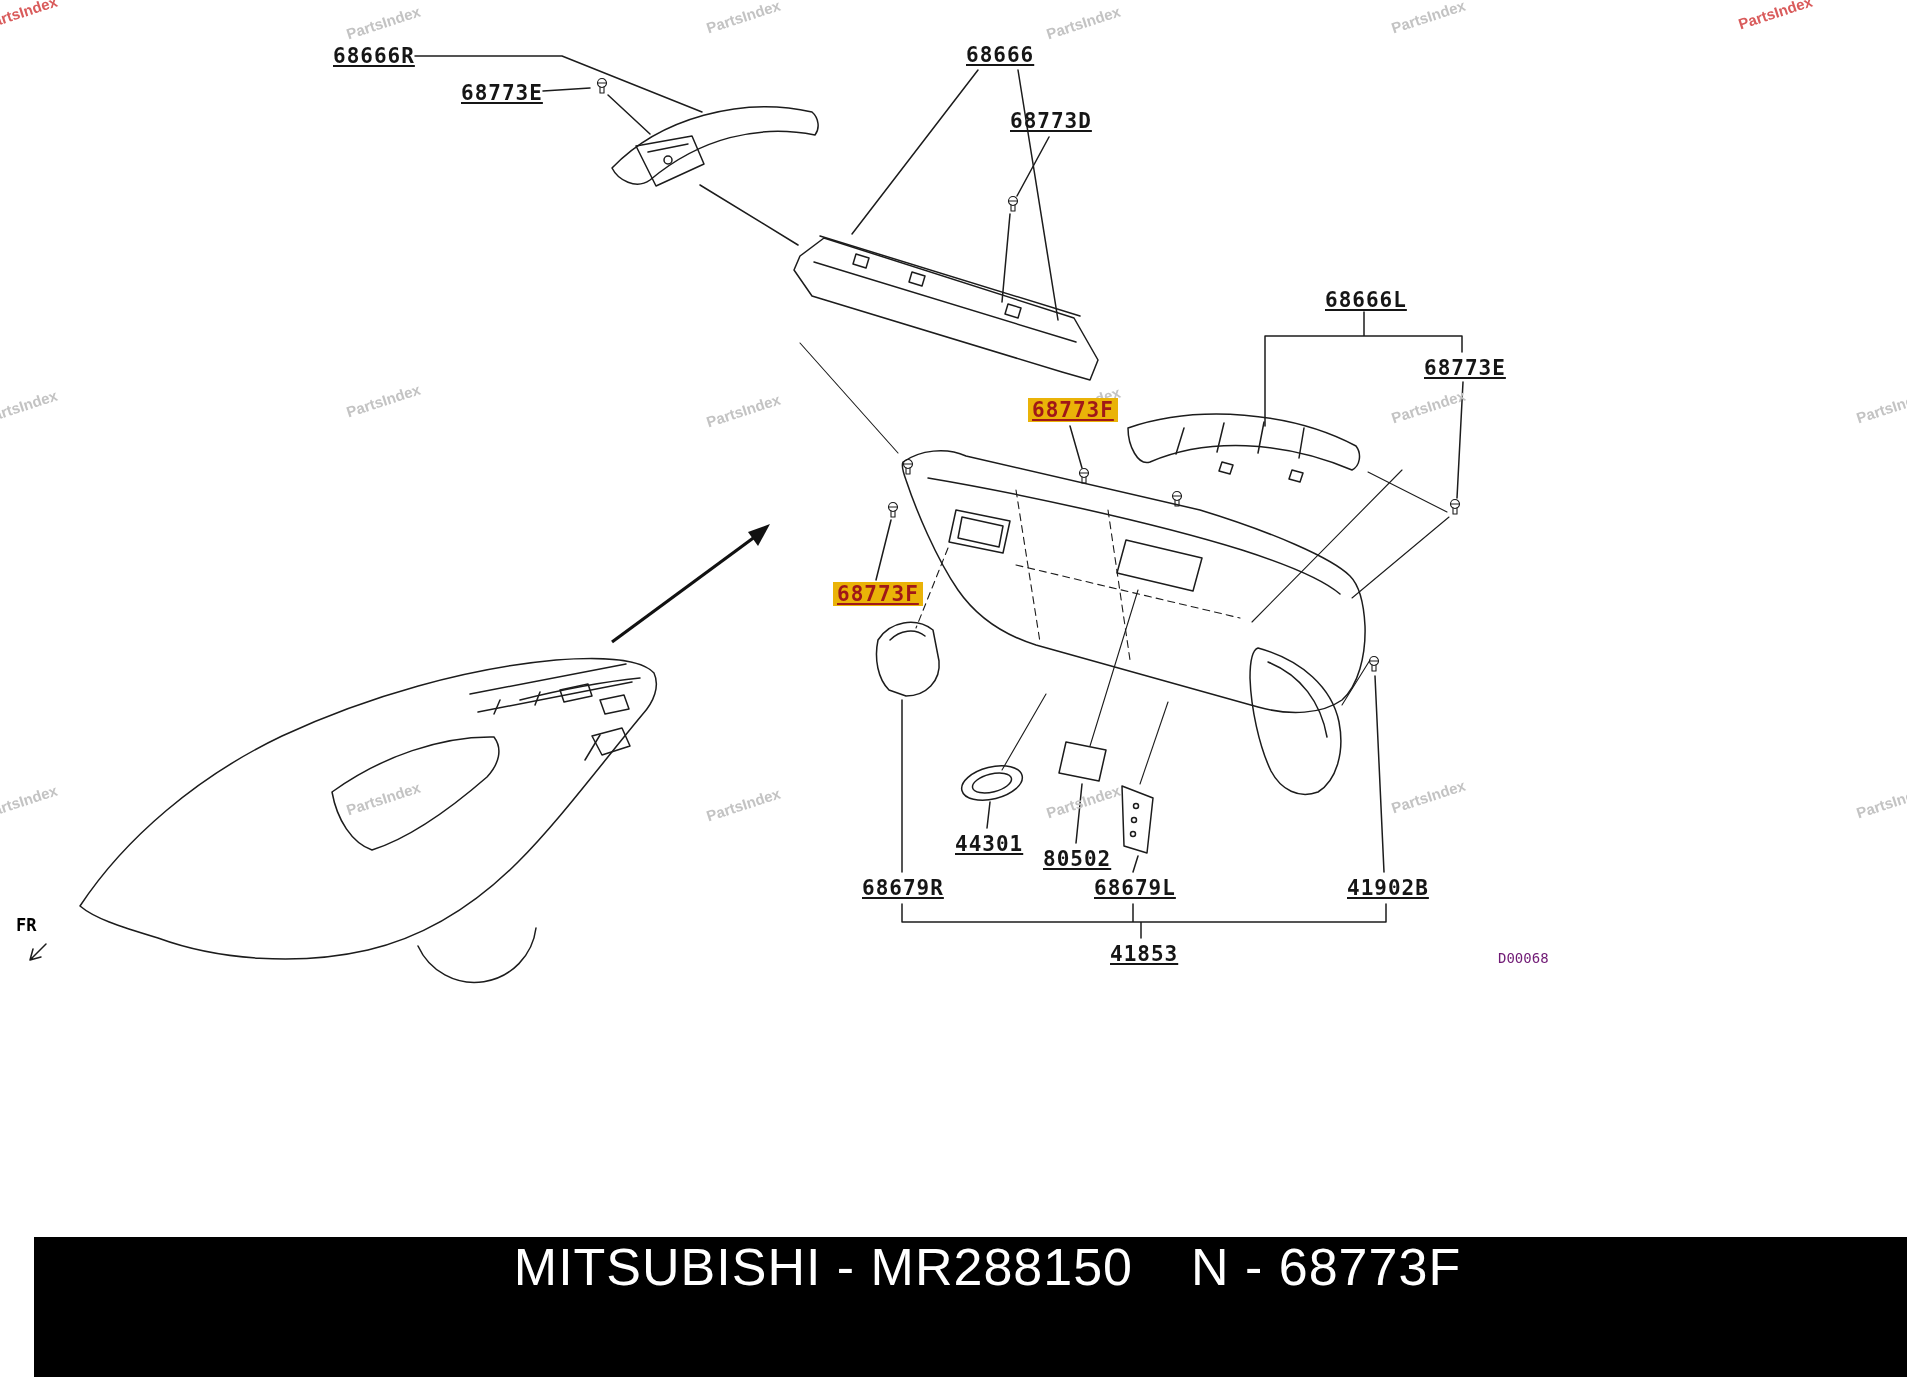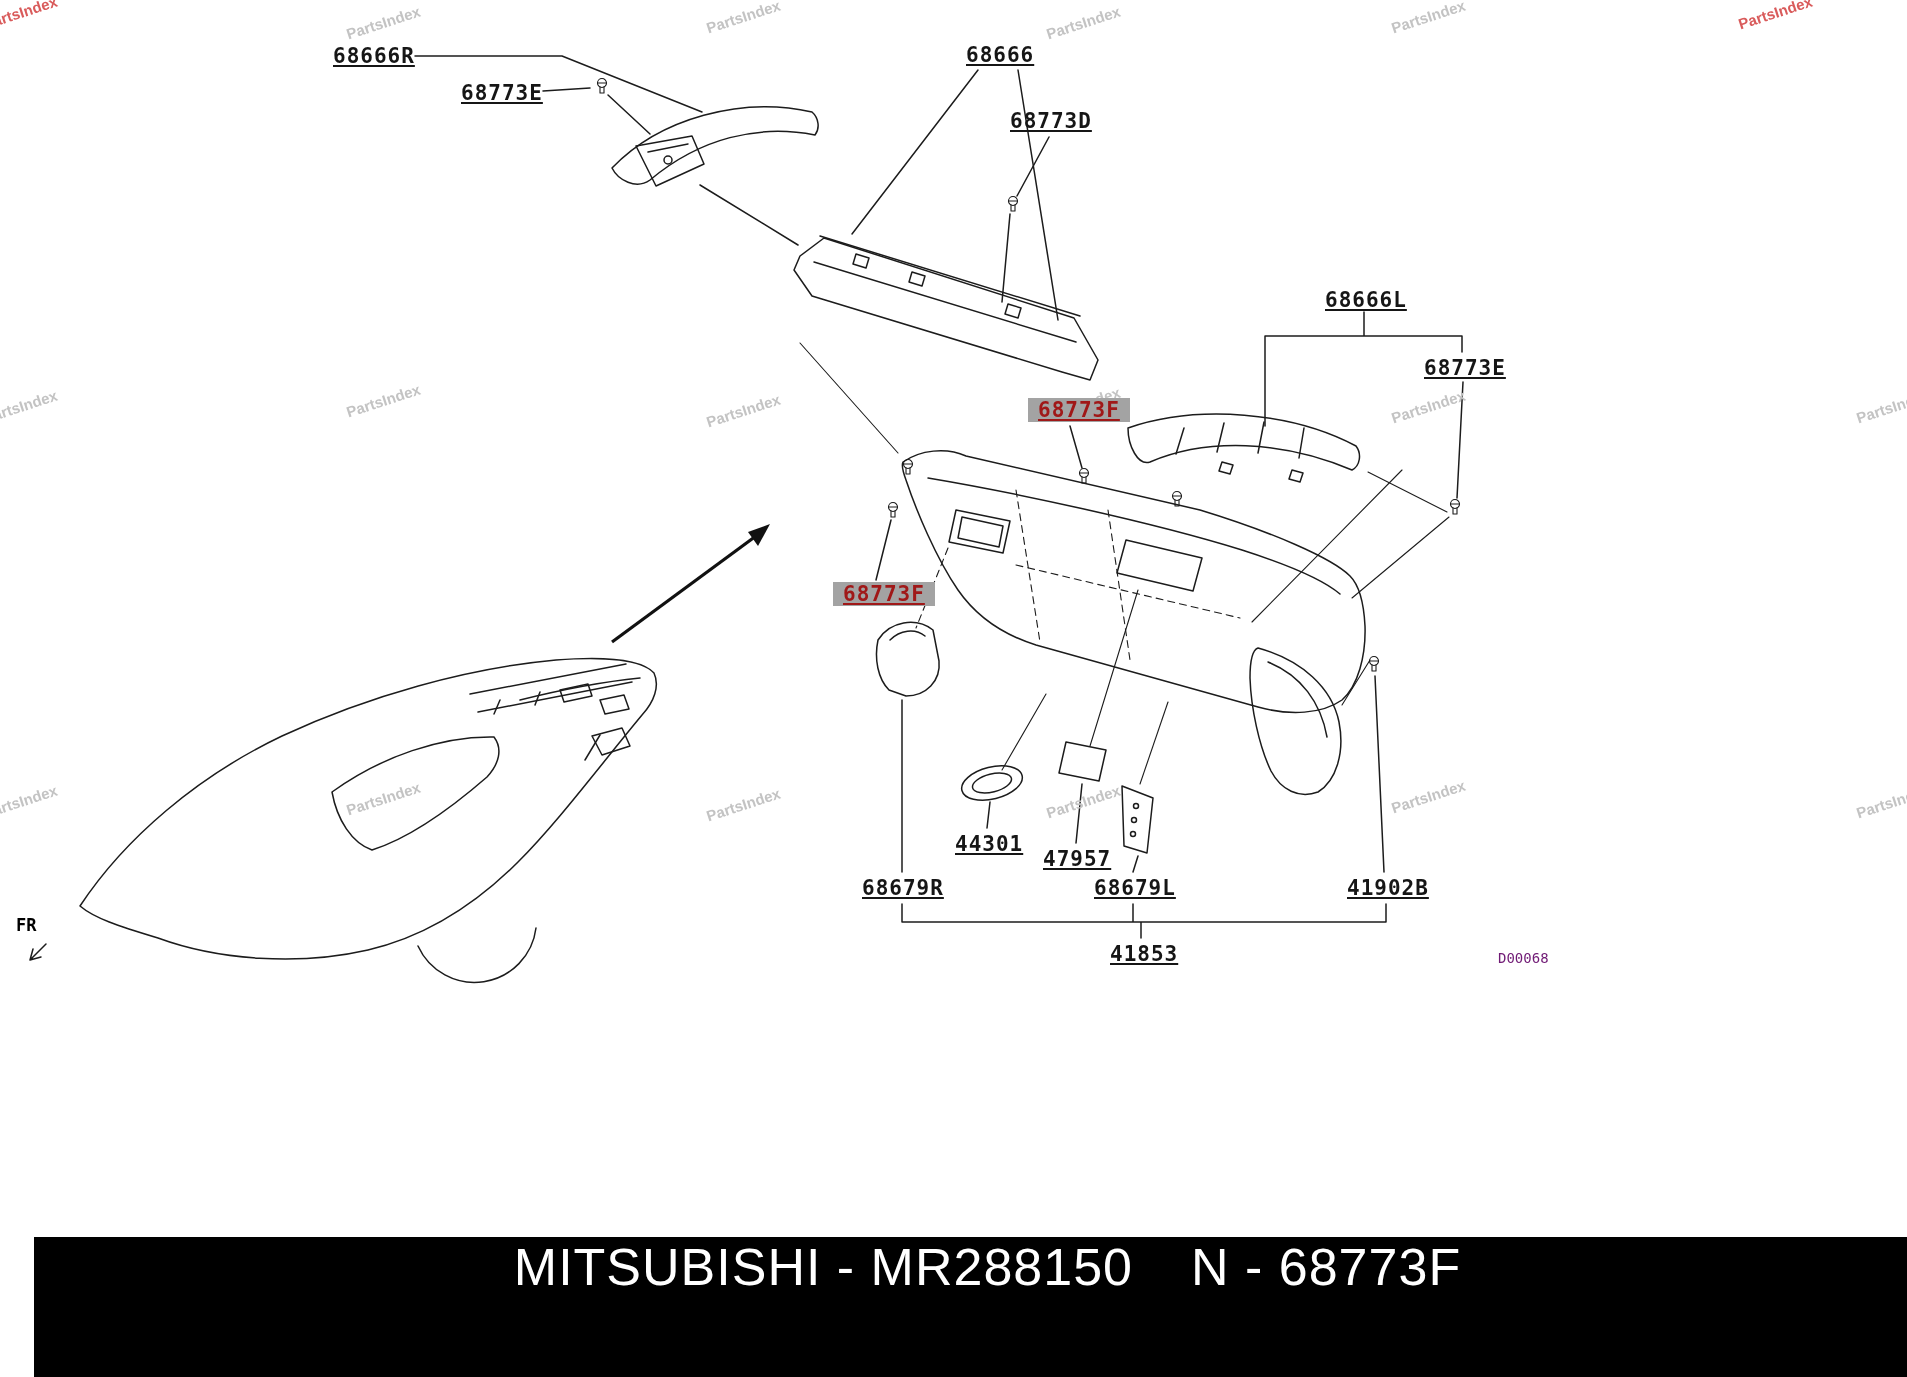--- a/index.html
+++ b/index.html
@@ -4,21 +4,21 @@
 <style>
   html,body{margin:0;padding:0;background:#fff;}
   #page{position:relative;width:1907px;height:1377px;background:#ffffff;overflow:hidden;
         font-family:"DejaVu Sans Mono","Liberation Mono",monospace;}
   svg{position:absolute;left:0;top:0;}
   .lineart{stroke:#1c1c1c;fill:none;stroke-width:1.5;stroke-linecap:round;stroke-linejoin:round;}
   .thin{stroke-width:1.1;}
   .dashed{stroke-dasharray:7 5;stroke-width:1.1;}
   .part-label{position:absolute;font:bold 21px "DejaVu Sans Mono",monospace;color:#161616;
               letter-spacing:1px;white-space:nowrap;z-index:4;text-decoration:underline;}
-  .part-label.hl{background:#a3a3a3;color:#a01818;padding:0 10px;}
+  .part-label.hl{background:#eab308;color:#a01818;padding:0 4px;}
   .watermark{position:absolute;font:bold 15px "Liberation Sans",sans-serif;color:#c3c3c3;
              transform:rotate(-18deg);z-index:2;white-space:nowrap;}
   .watermark.red{color:#d95b5b;}
   #fr-label{position:absolute;left:16px;top:915px;font:bold 17px "DejaVu Sans Mono",monospace;color:#000000;z-index:4;}
   #diagram-code{position:absolute;left:1498px;top:950px;font:14px "DejaVu Sans Mono",monospace;color:#701a75;z-index:4;}
   #footer{position:absolute;left:0;top:1237px;width:1907px;height:140px;background:#000;
           display:flex;justify-content:center;gap:58px;z-index:5;margin-left:34px;}
   #footer span{font:52px "Liberation Sans",sans-serif;color:#fff;letter-spacing:1px;}
 </style>
 </head>
@@ -174,21 +174,21 @@
 
   <div class="part-label" style="left:333px;top:44px">68666R</div>
   <div class="part-label" style="left:461px;top:81px">68773E</div>
   <div class="part-label" style="left:966px;top:43px">68666</div>
   <div class="part-label" style="left:1010px;top:109px">68773D</div>
   <div class="part-label" style="left:1325px;top:288px">68666L</div>
   <div class="part-label" style="left:1424px;top:356px">68773E</div>
   <div class="part-label hl" style="left:1028px;top:398px">68773F</div>
   <div class="part-label hl" style="left:833px;top:582px">68773F</div>
   <div class="part-label" style="left:955px;top:832px">44301</div>
-  <div class="part-label" style="left:1043px;top:847px">47957</div>
+  <div class="part-label" style="left:1043px;top:847px">80502</div>
   <div class="part-label" style="left:862px;top:876px">68679R</div>
   <div class="part-label" style="left:1094px;top:876px">68679L</div>
   <div class="part-label" style="left:1347px;top:876px">41902B</div>
   <div class="part-label" style="left:1110px;top:942px">41853</div>
 
   <div id="fr-label">FR</div>
   <div id="diagram-code">D00068</div>
 
   <div id="footer">
     <span>MITSUBISHI - MR288150</span>

